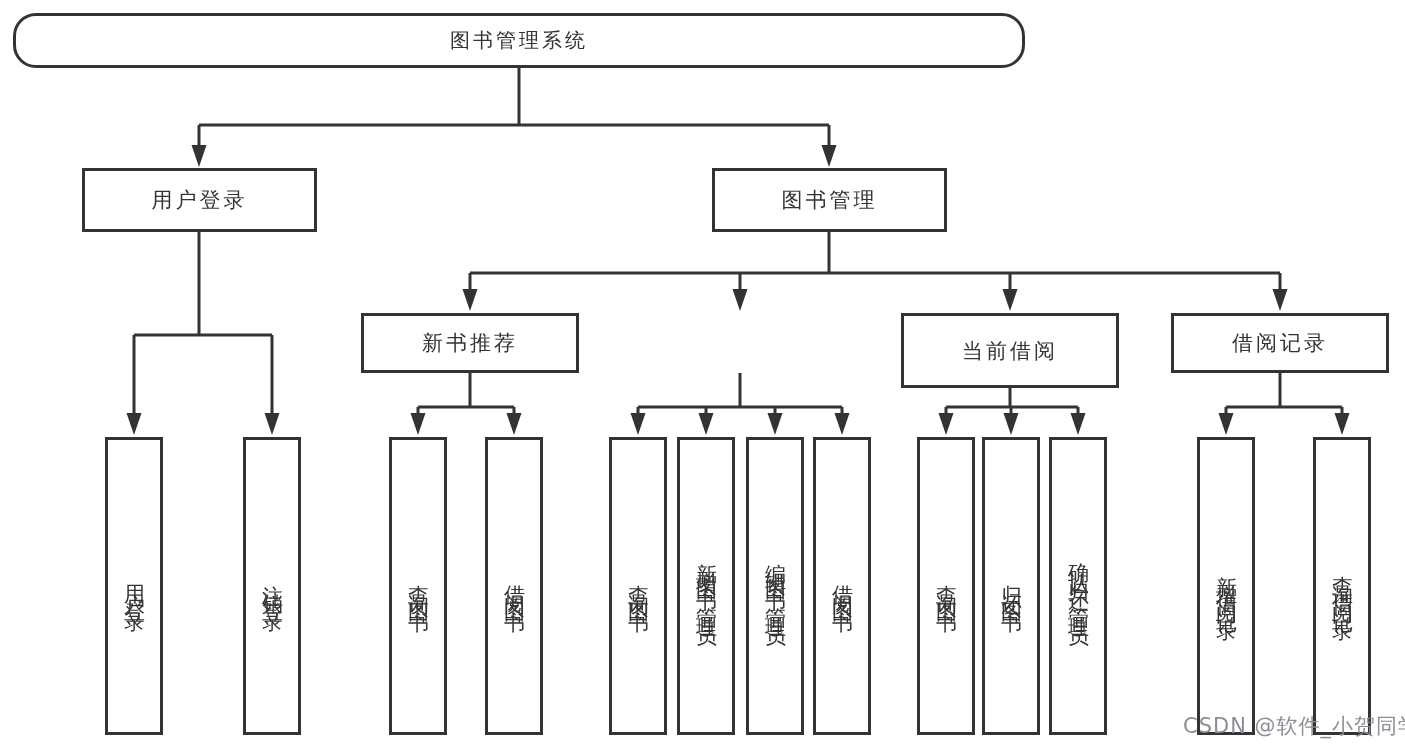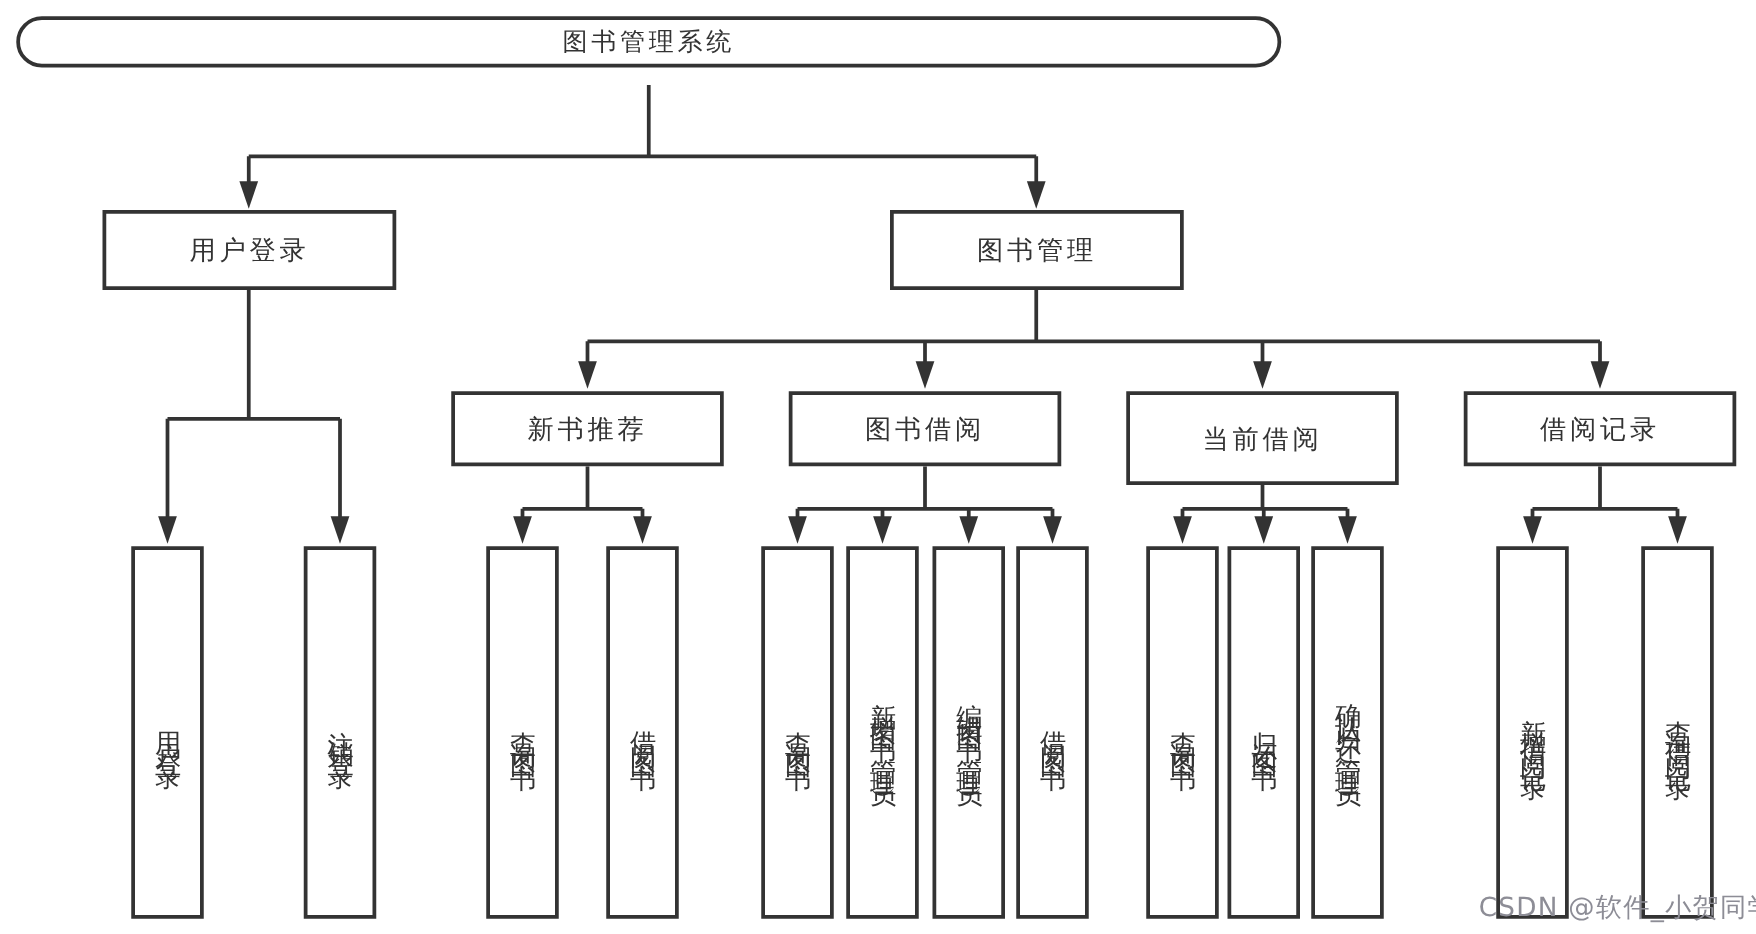--- a/index.html
+++ b/index.html
@@ -114,27 +114,26 @@
     <polygon points="1070.5,413 1085.5,413 1078,435"></polygon>
 
     <path d="M 1280 373 L 1280 407"></path>
     <path d="M 1226 407 L 1342 407"></path>
     <path d="M 1226 407 L 1226 416"></path>
     <polygon points="1218.5,413 1233.5,413 1226,435"></polygon>
     <path d="M 1342 407 L 1342 416"></path>
     <polygon points="1334.5,413 1349.5,413 1342,435"></polygon>
   </svg>
 
-  <div class="node hbox root-box" style="left:13px; top:13px; width:1012px; height:41px;border-radius:23px;">图书管理系统</div>
+  <div class="node hbox root-box" style="left:13px; top:13px; width:1012px; height:55px;border-radius:23px;">图书管理系统</div>
 
   <div class="node hbox" style="left:82px; top:168px; width:235px; height:64px;">用户登录</div>
   <div class="node hbox" style="left:361px; top:313px; width:218px; height:60px;">新书推荐</div>
 
   <div class="node hbox" style="left:712px; top:168px; width:235px; height:64px;">图书管理</div>
-  <div class="node hbox" style="left:631px; top:313px; width:218px; height:60px;">图书借阅</div>
   <div class="node hbox" style="left:901px; top:313px; width:218px; height:75px;">当前借阅</div>
   <div class="node hbox" style="left:1171px; top:313px; width:218px; height:60px;">借阅记录</div>
 
   <div class="node vbox" style="left:105px; top:437px; width:58px; height:298px;">用户登录</div>
   <div class="node vbox" style="left:243px; top:437px; width:58px; height:298px;">注销登录</div>
 
   <div class="node vbox" style="left:389px; top:437px; width:58px; height:298px;">查询图书</div>
   <div class="node vbox" style="left:485px; top:437px; width:58px; height:298px;">借阅图书</div>
 
   <div class="node vbox" style="left:609px; top:437px; width:58px; height:298px;">查询图书</div>

